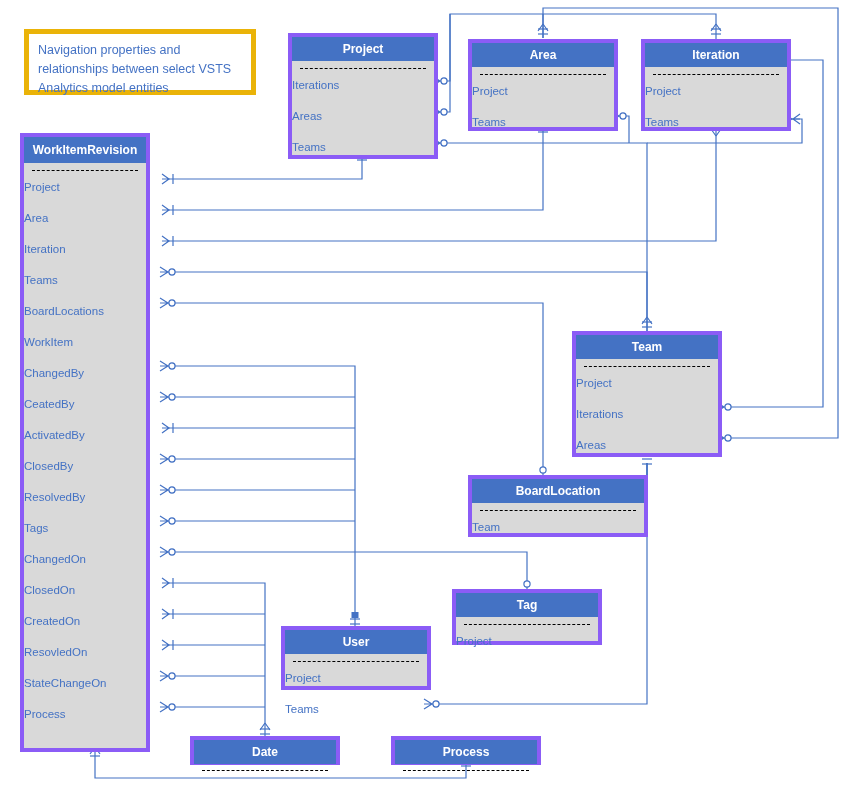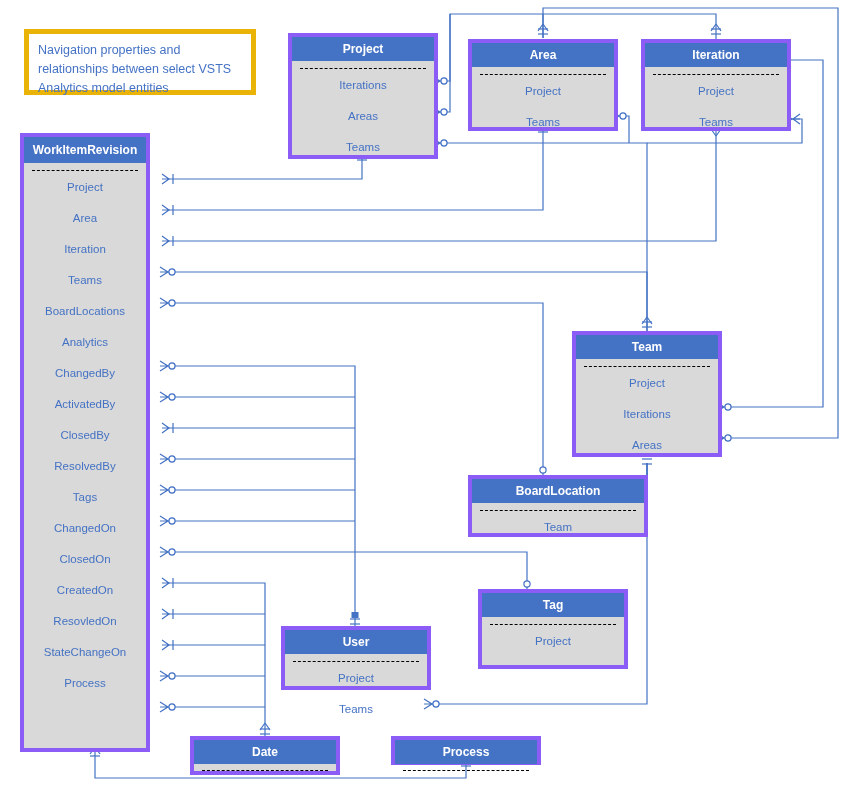--- a/index.html
+++ b/index.html
@@ -48,21 +48,21 @@
     height:1px;
     margin:7px 8px 0 8px;
     border-top:1px dashed #000000;
   }
   .entity .props{
     position:relative;
   }
   .entity .prop{
     color:#4472C4;
     font-size:11.5px;
-    text-align:center;
+    text-align:left;
     height:31px;
     line-height:31px;
     overflow:hidden;
     white-space:nowrap;
   }
   
   .entity.wir .hdr{height:26px;line-height:26px;}
   .entity.wir .prop{height:31px;line-height:31px;}
 
   
@@ -324,22 +324,23 @@
 
   <div class="entity wir" style="left:20px;top:133px;width:130px;height:619px;">
     <div class="hdr">WorkItemRevision</div>
     <div class="sep"></div>
     <div class="props">
       <div class="prop">Project</div>
       <div class="prop">Area</div>
       <div class="prop">Iteration</div>
       <div class="prop">Teams</div>
       <div class="prop">BoardLocations</div>
-      <div class="prop">Analytics</div>
+      <div class="prop">WorkItem</div>
       <div class="prop">ChangedBy</div>
+      <div class="prop">CeatedBy</div>
       <div class="prop">ActivatedBy</div>
       <div class="prop">ClosedBy</div>
       <div class="prop">ResolvedBy</div>
       <div class="prop">Tags</div>
       <div class="prop">ChangedOn</div>
       <div class="prop">ClosedOn</div>
       <div class="prop">CreatedOn</div>
       <div class="prop">ResovledOn</div>
       <div class="prop">StateChangeOn</div>
       <div class="prop">Process</div>
@@ -385,38 +386,38 @@
   </div>
 
   <div class="entity" style="left:468px;top:475px;width:180px;height:62px;">
     <div class="hdr">BoardLocation</div>
     <div class="sep"></div>
     <div class="props">
       <div class="prop">Team</div>
     </div>
   </div>
 
-  <div class="entity" style="left:452px;top:589px;width:150px;height:80px;margin-left:26px;">
+  <div class="entity" style="left:452px;top:589px;width:150px;height:56px;">
     <div class="hdr">Tag</div>
     <div class="sep"></div>
     <div class="props">
       <div class="prop">Project</div>
     </div>
   </div>
 
   <div class="entity" style="left:281px;top:626px;width:150px;height:64px;">
     <div class="hdr">User</div>
     <div class="sep"></div>
     <div class="props">
       <div class="prop">Project</div>
       <div class="prop">Teams</div>
     </div>
   </div>
 
-  <div class="entity thin" style="left:190px;top:736px;width:150px;height:39px;">
+  <div class="entity thin" style="left:190px;top:736px;width:150px;height:29px;">
     <div class="hdr">Date</div>
     <div class="sep"></div>
     <div class="props"></div>
   </div>
 
   <div class="entity thin" style="left:391px;top:736px;width:150px;height:29px;">
     <div class="hdr">Process</div>
     <div class="sep"></div>
     <div class="props"></div>
   </div>

